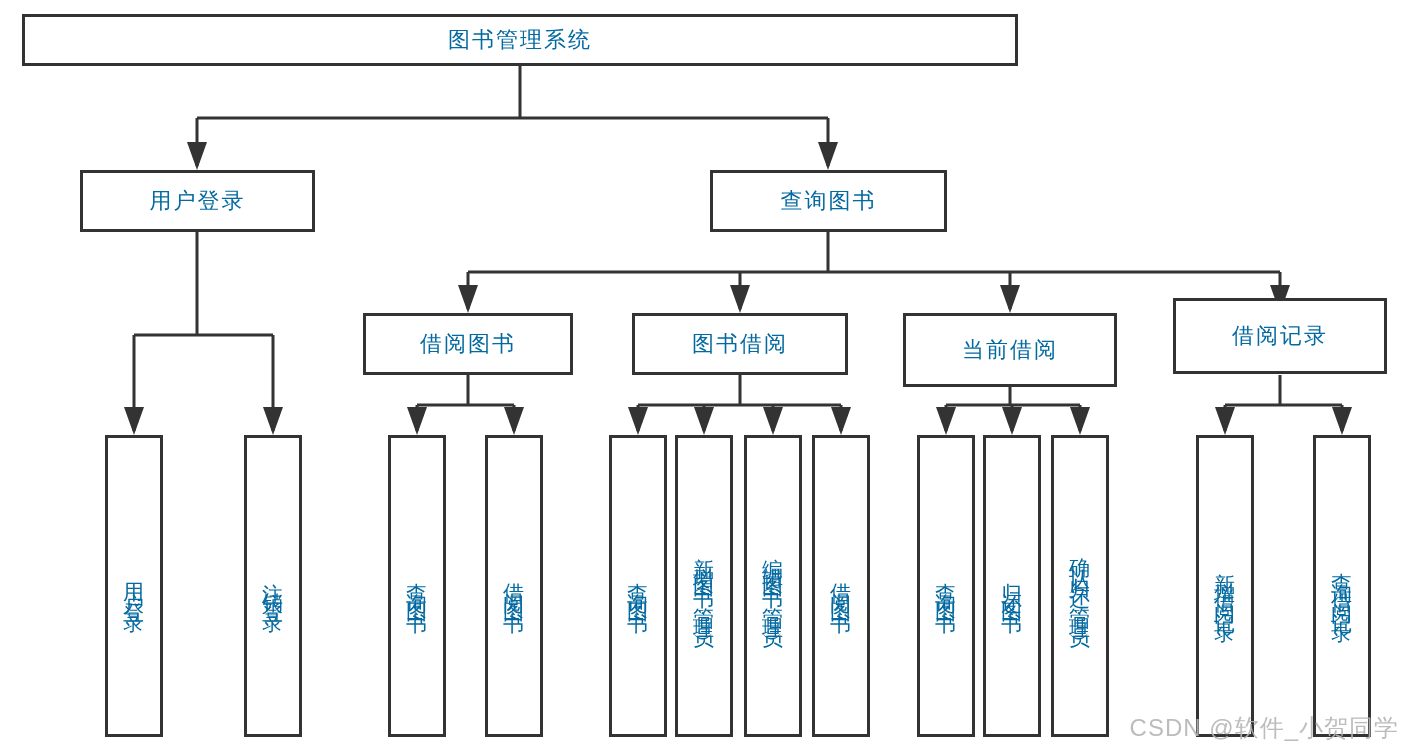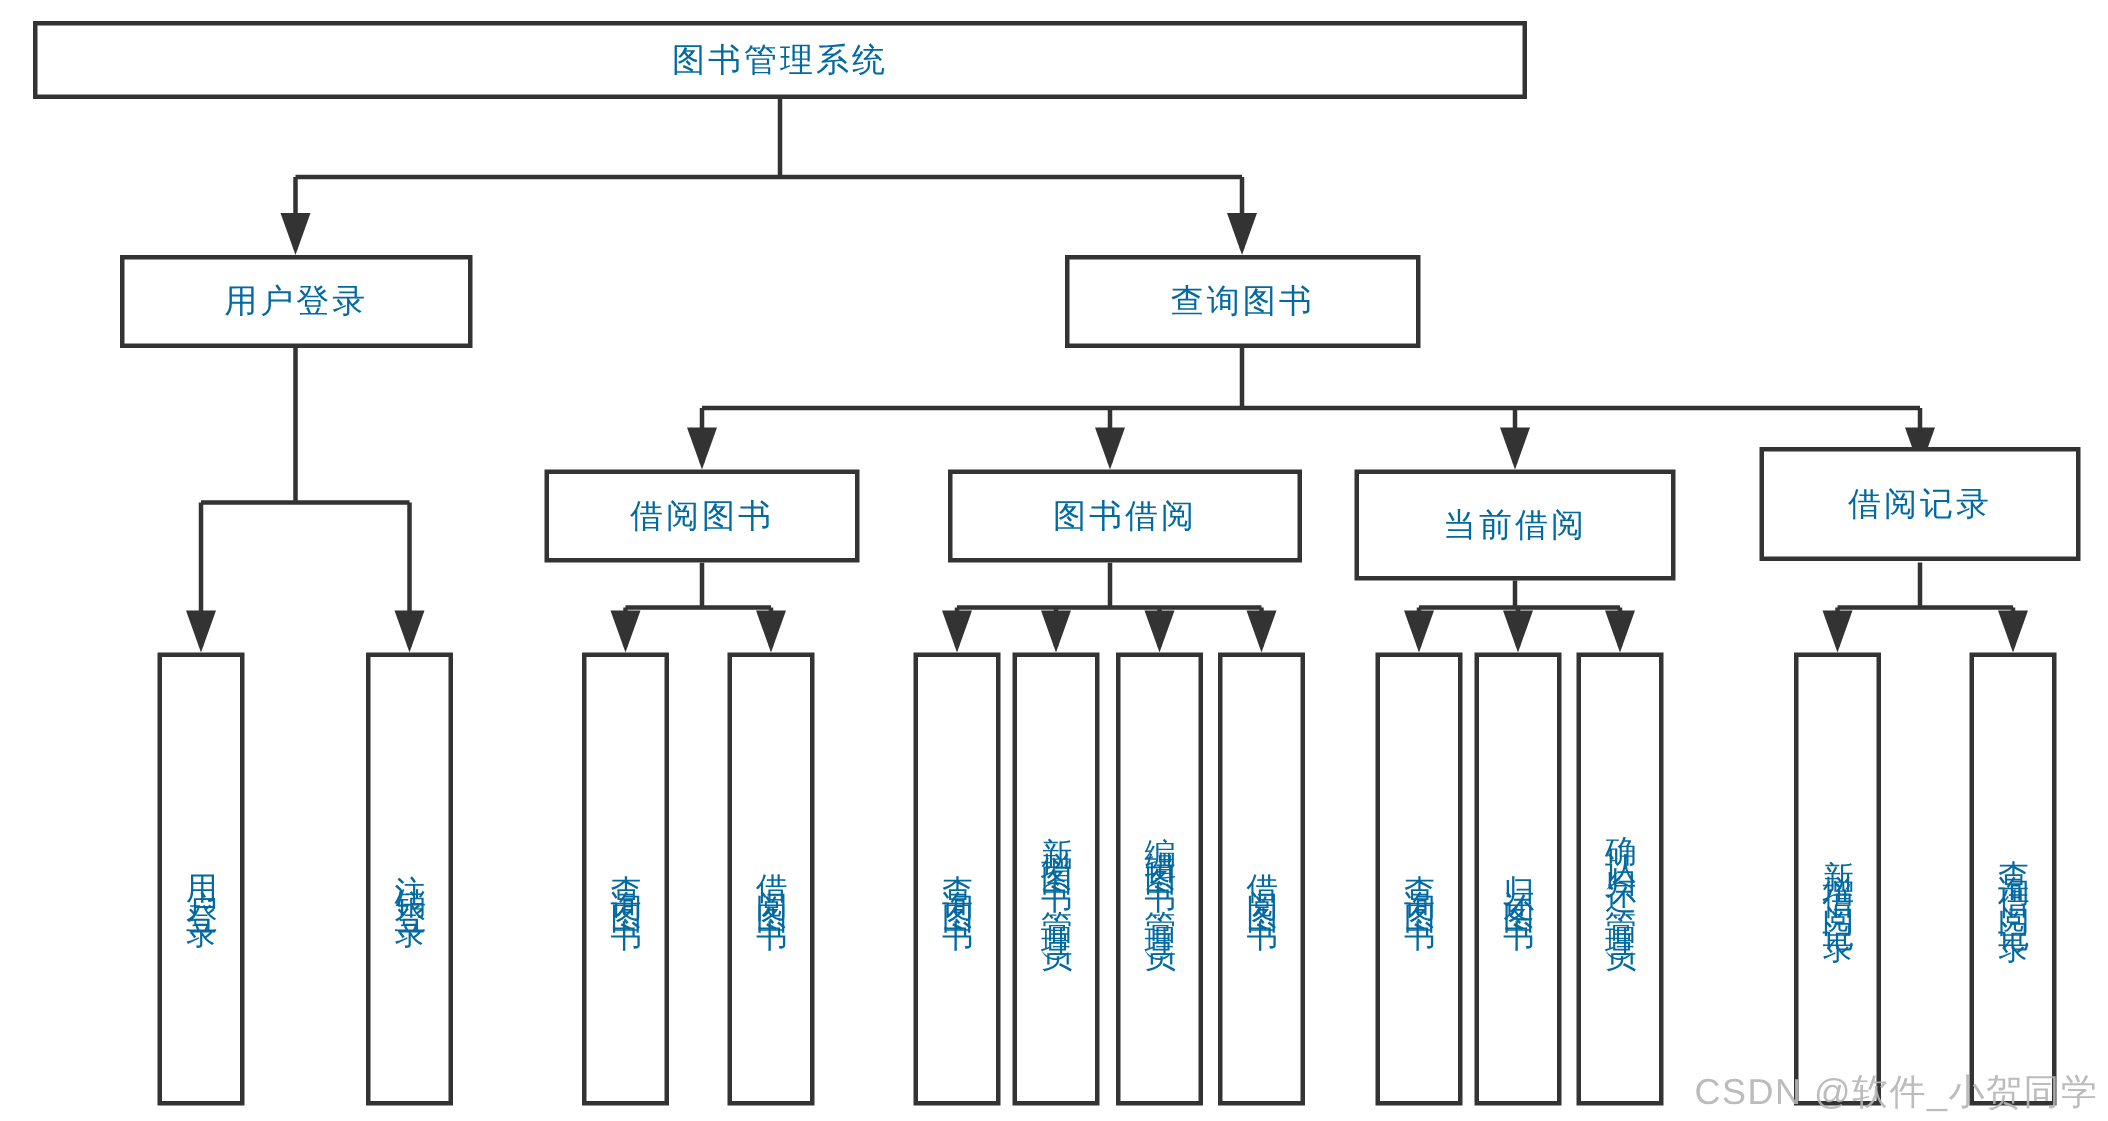--- a/index.html
+++ b/index.html
@@ -90,21 +90,21 @@
       <polygon points="1332,407 1352,407 1342,435"></polygon>
     </g>
   </svg>
 
   <div class="node h" style="left:22px;top:14px;width:996px;height:52px">图书管理系统</div>
 
   <div class="node h" style="left:80px;top:170px;width:235px;height:62px">用户登录</div>
   <div class="node h" style="left:710px;top:170px;width:237px;height:62px">查询图书</div>
 
   <div class="node h" style="left:363px;top:313px;width:210px;height:62px">借阅图书</div>
-  <div class="node h" style="left:632px;top:313px;width:236px;height:62px">图书借阅</div>
+  <div class="node h" style="left:632px;top:313px;width:216px;height:62px">图书借阅</div>
   <div class="node h" style="left:903px;top:313px;width:214px;height:74px">当前借阅</div>
   <div class="node h" style="left:1173px;top:298px;width:214px;height:76px">借阅记录</div>
 
   <div class="node v" style="left:105px;top:435px;width:58px;height:302px">用户登录</div>
   <div class="node v" style="left:244px;top:435px;width:58px;height:302px">注销登录</div>
 
   <div class="node v" style="left:388px;top:435px;width:58px;height:302px">查询图书</div>
   <div class="node v" style="left:485px;top:435px;width:58px;height:302px">借阅图书</div>
 
   <div class="node v" style="left:609px;top:435px;width:58px;height:302px">查询图书</div>

